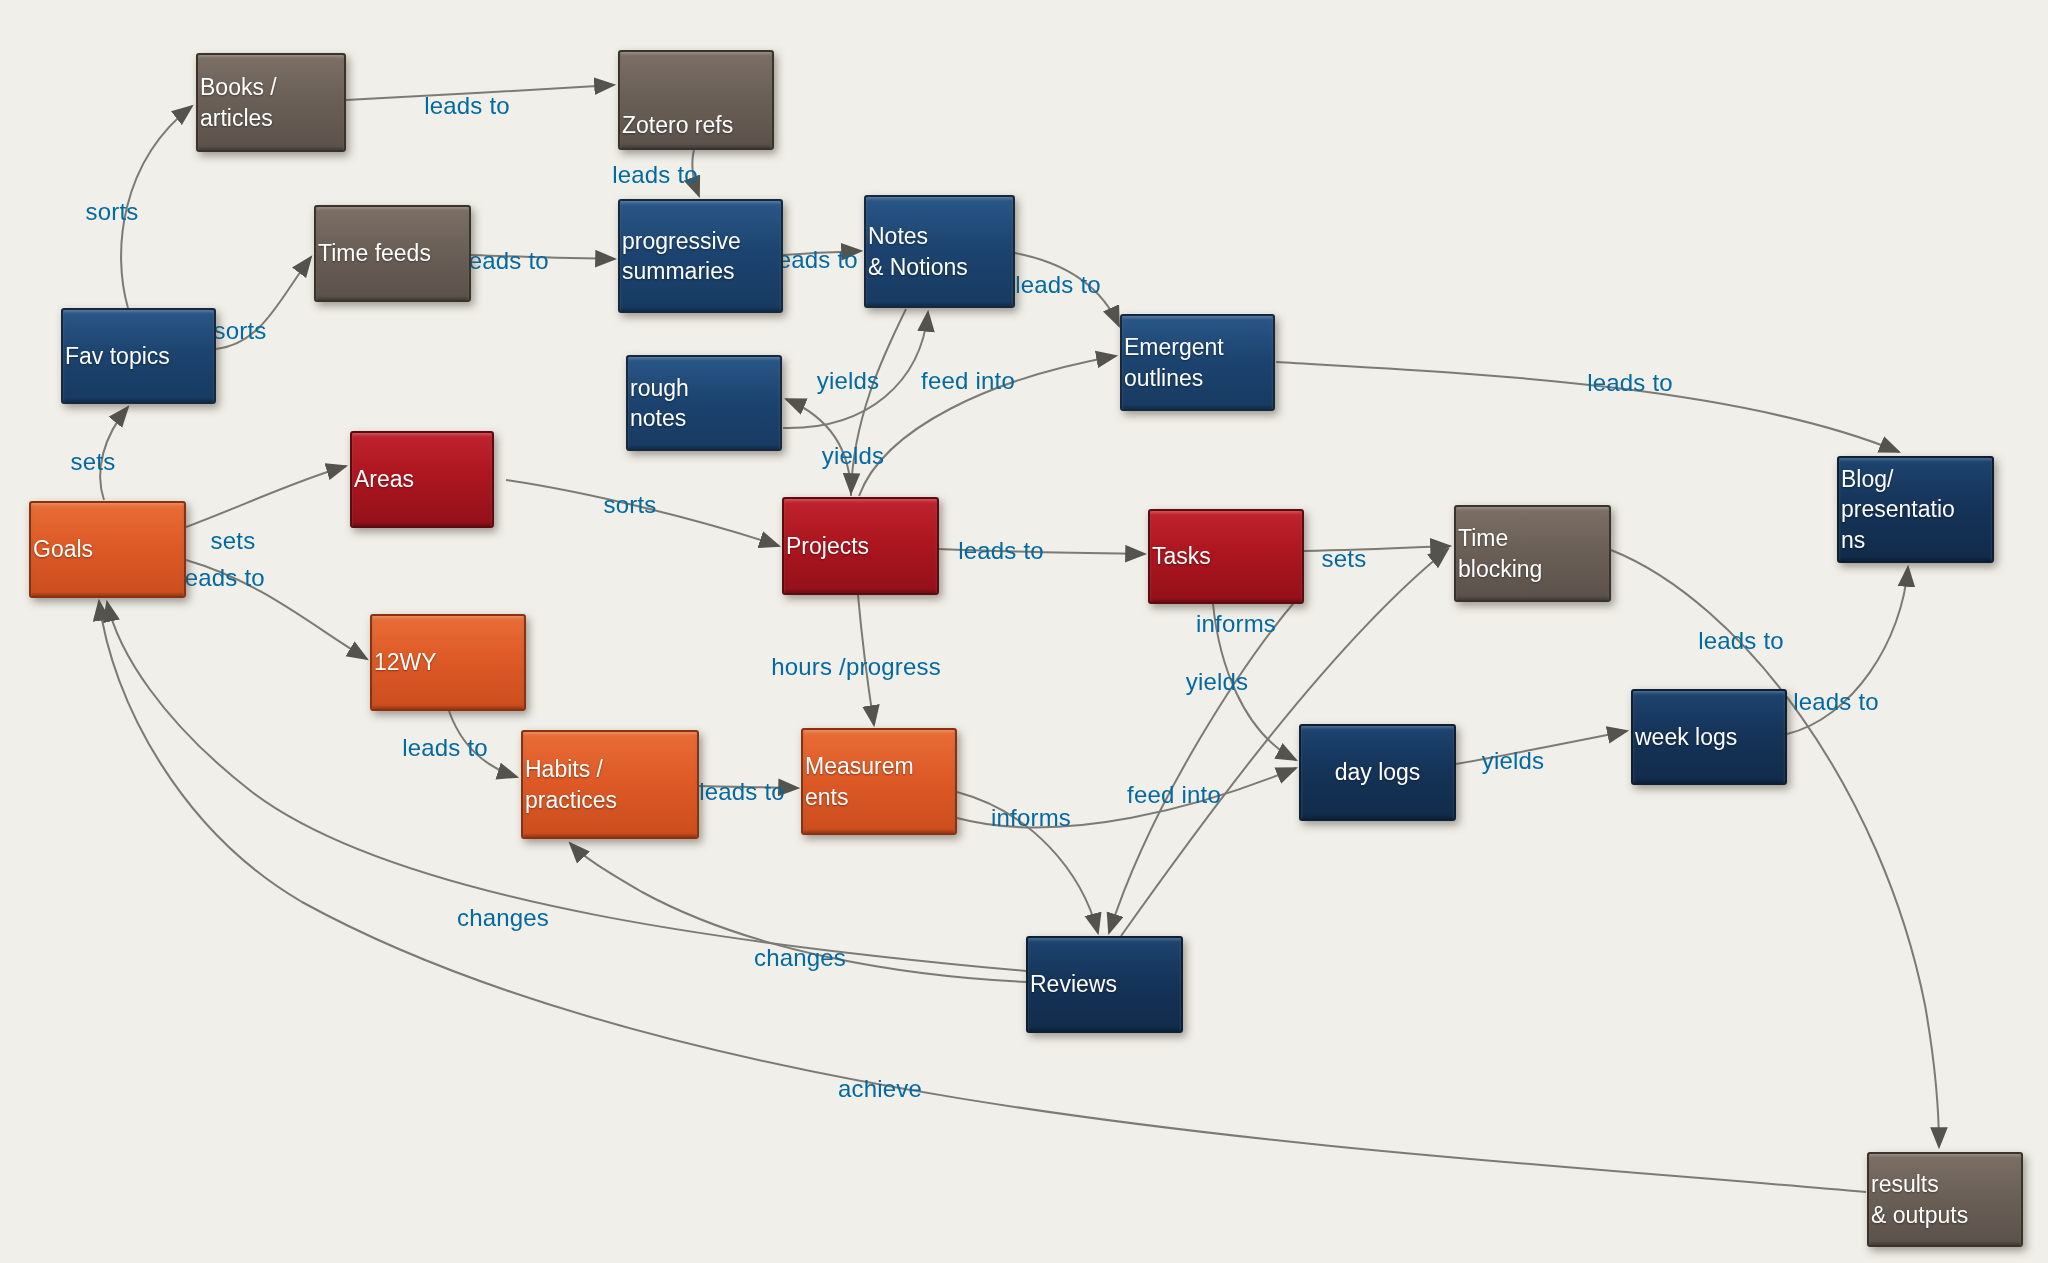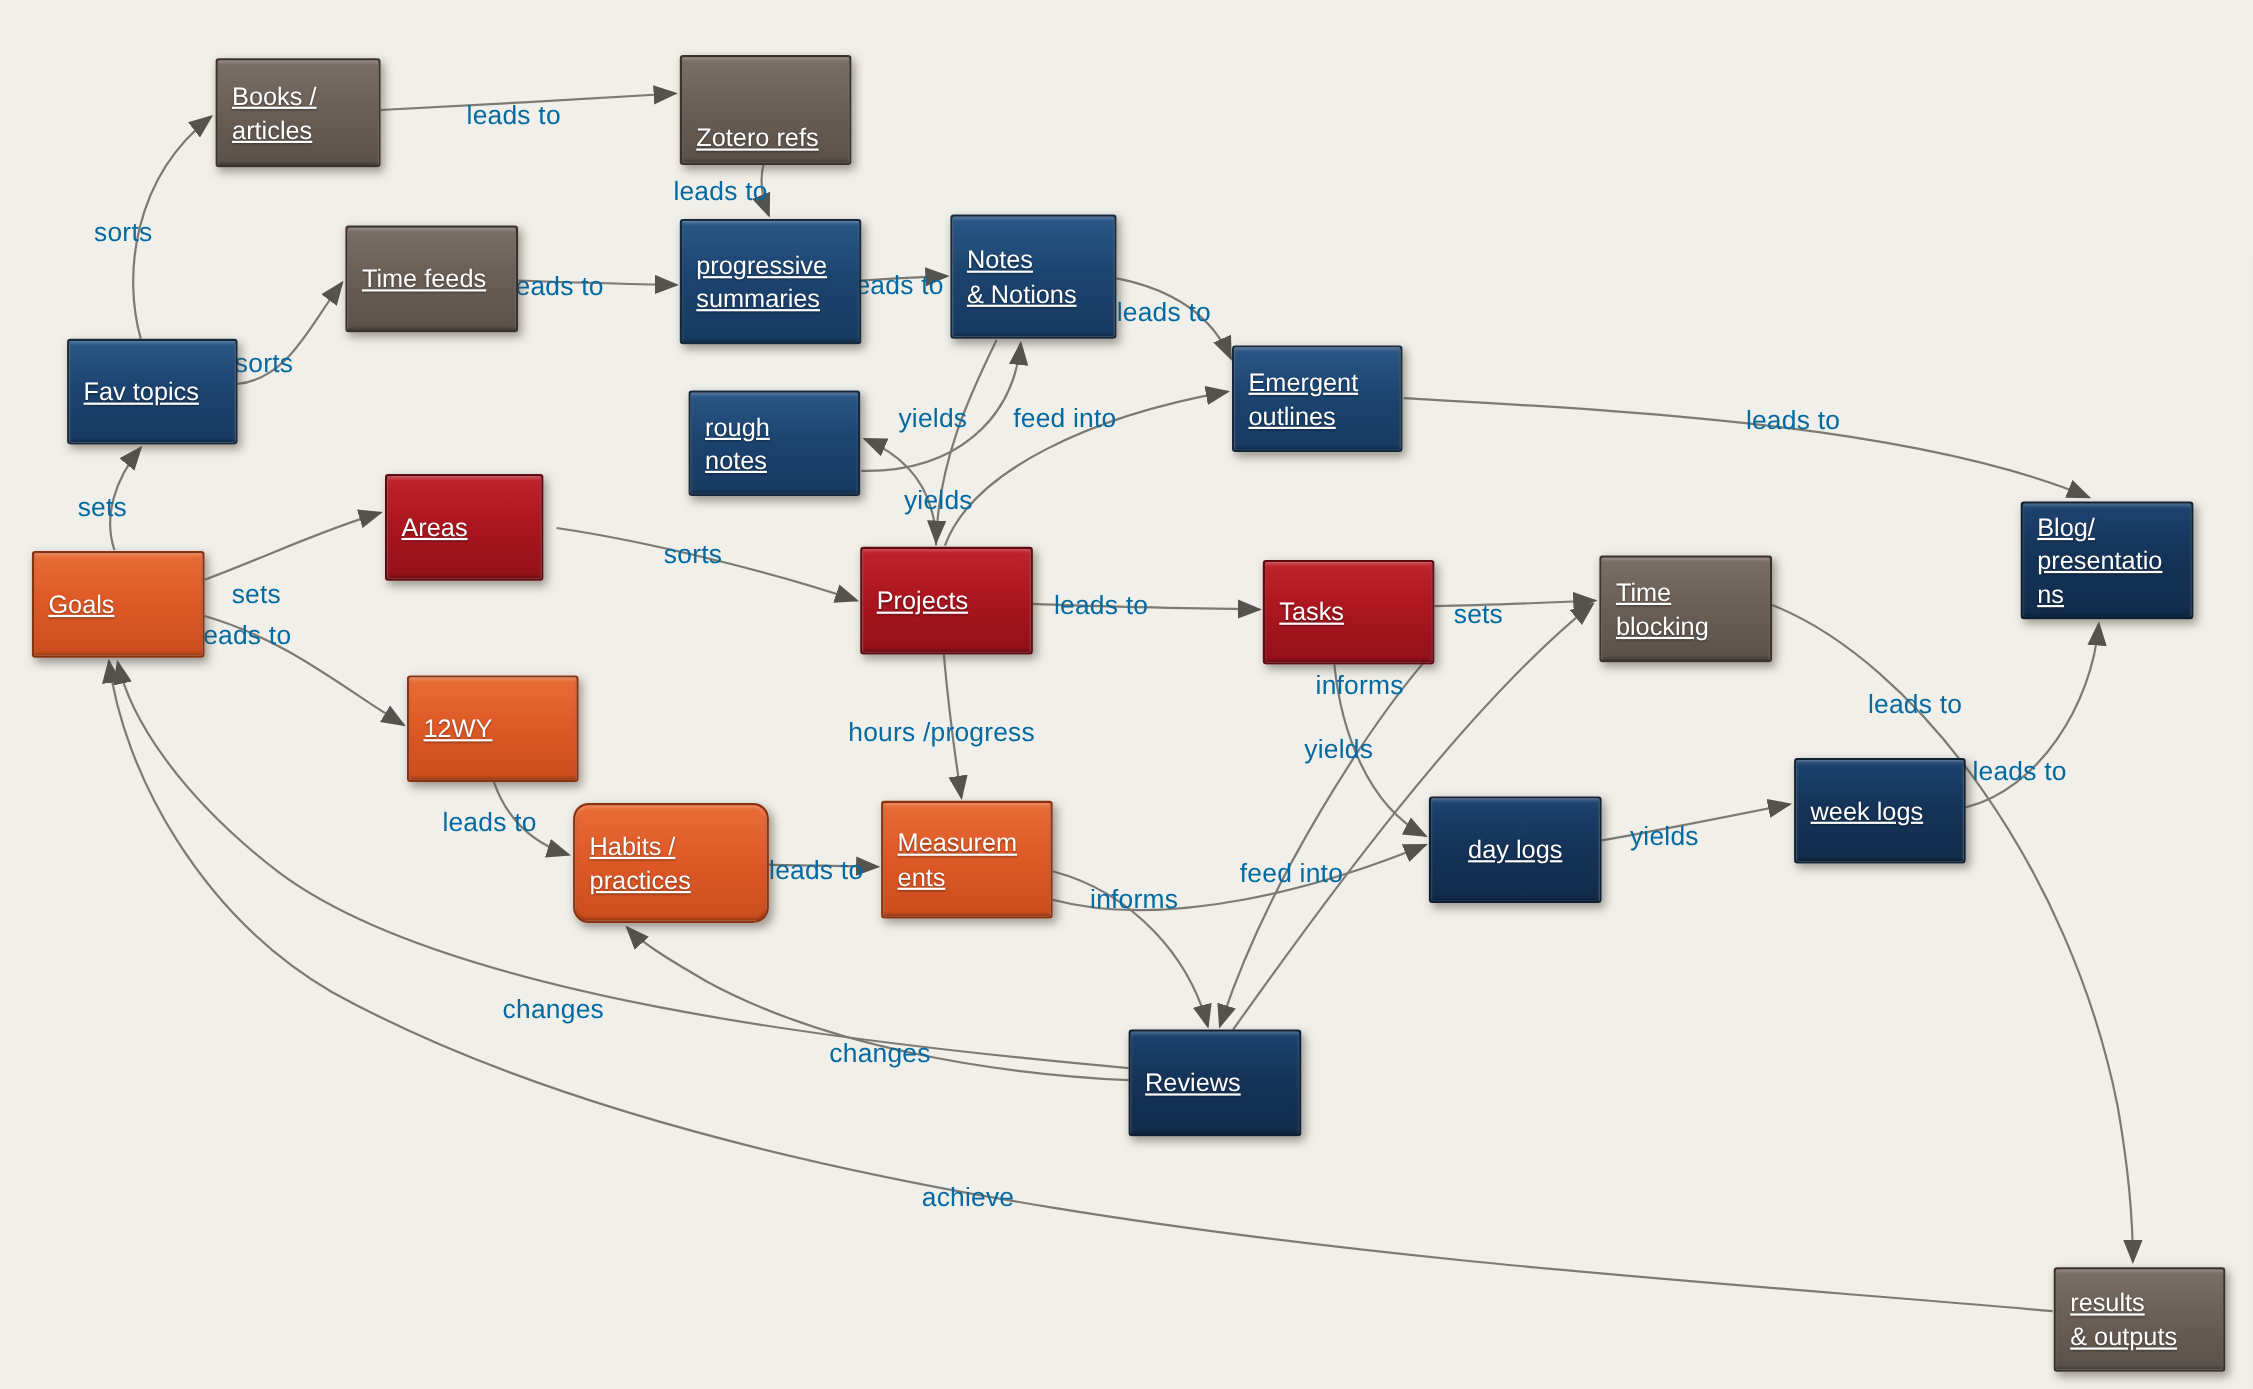--- a/index.html
+++ b/index.html
@@ -15,32 +15,31 @@
   .edge-label{
     position:absolute;z-index:1;
     transform:translate(-50%,-50%);
     font-size:24px;color:#0369a1;white-space:pre;
     letter-spacing:.2px;
   }
   .node{
     position:absolute;z-index:2;
     box-sizing:border-box;
     display:flex;align-items:center;
-    padding:8px 13px;
+    padding:8px 2px;
     border-radius:3px;
     border:2px solid #333;
     color:#ffffff;
     font-size:23px;line-height:1.32;
     white-space:pre-line;
     text-shadow:0 1px 2px rgba(0,0,0,.4);
     box-shadow:3px 4px 9px rgba(75,68,55,.5),
                inset 0 2px 3px rgba(255,255,255,.22),
                inset 0 -2px 3px rgba(0,0,0,.28);
     cursor:default;
-    text-decoration:underline;
   }
   .node.navy{background:linear-gradient(180deg,#2a5787 0%,#1c4470 45%,#173a61 100%);border-color:#16293c;}
   .node.navy_dark{background:linear-gradient(180deg,#1d4470 0%,#153459 45%,#112b4a 100%);border-color:#0d1f33;}
   .node.red{background:linear-gradient(180deg,#c0242e 0%,#ad161f 45%,#93101a 100%);border-color:#5f0a10;}
   .node.orange{background:linear-gradient(180deg,#e86d37 0%,#de5a27 45%,#cc4d1d 100%);border-color:#8a3110;}
   .node.gray{background:linear-gradient(180deg,#7b6f66 0%,#6b6058 45%,#5a514a 100%);border-color:#3a332d;}
 </style>
 </head>
 <body>
 
@@ -132,21 +131,21 @@
 notes</span></div>
       <div class="node navy" style="left: 1120px; top: 314px; width: 155px; height: 97px;"><span>Emergent
 outlines</span></div>
       <div class="node orange" style="left: 29px; top: 501px; width: 157px; height: 97px;"><span>Goals</span></div>
       <div class="node red" style="left: 350px; top: 431px; width: 144px; height: 97px; align-items: center;"><span>Areas</span></div>
       <div class="node orange" style="left: 370px; top: 614px; width: 156px; height: 97px;"><span>12WY</span></div>
       <div class="node red" style="left: 782px; top: 497px; width: 157px; height: 98px;"><span>Projects</span></div>
       <div class="node red" style="left: 1148px; top: 509px; width: 156px; height: 95px;"><span>Tasks</span></div>
       <div class="node gray" style="left: 1454px; top: 505px; width: 157px; height: 97px;"><span>Time
 blocking</span></div>
-      <div class="node orange" style="left: 521px; top: 730px; width: 178px; height: 109px; border-radius: 14px;"><span>Habits /
+      <div class="node orange" style="left: 521px; top: 730px; width: 178px; height: 109px;"><span>Habits /
 practices</span></div>
       <div class="node orange" style="left: 801px; top: 728px; width: 156px; height: 107px;"><span>Measurem
 ents</span></div>
       <div class="node navy_dark" style="left: 1299px; top: 724px; width: 157px; height: 97px; justify-content: center;"><span>day logs</span></div>
       <div class="node navy_dark" style="left: 1631px; top: 689px; width: 156px; height: 96px;"><span>week logs</span></div>
       <div class="node navy_dark" style="left: 1837px; top: 456px; width: 157px; height: 107px;"><span>Blog/
 presentatio
 ns</span></div>
       <div class="node navy_dark" style="left: 1026px; top: 936px; width: 157px; height: 97px;"><span>Reviews</span></div>
       <div class="node gray" style="left: 1867px; top: 1152px; width: 156px; height: 95px;"><span>results

